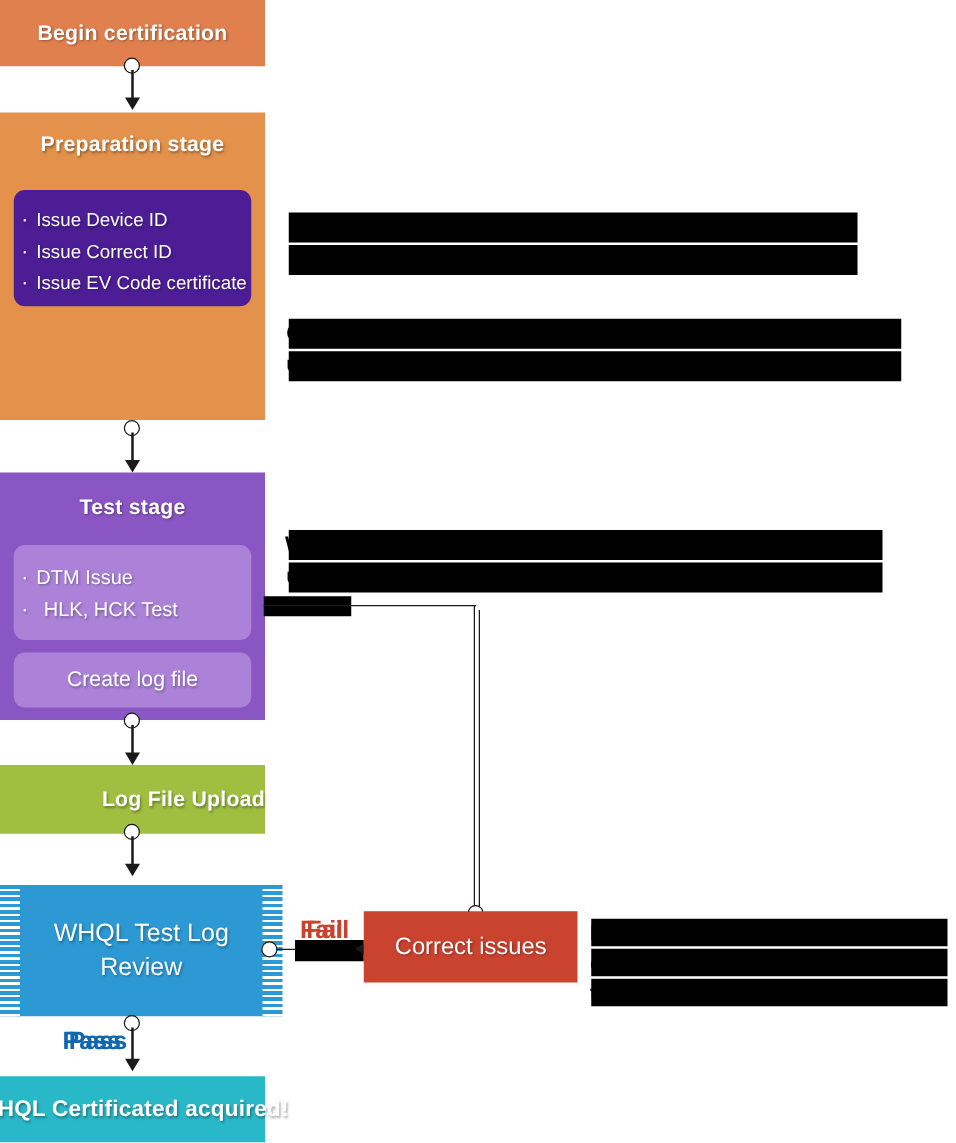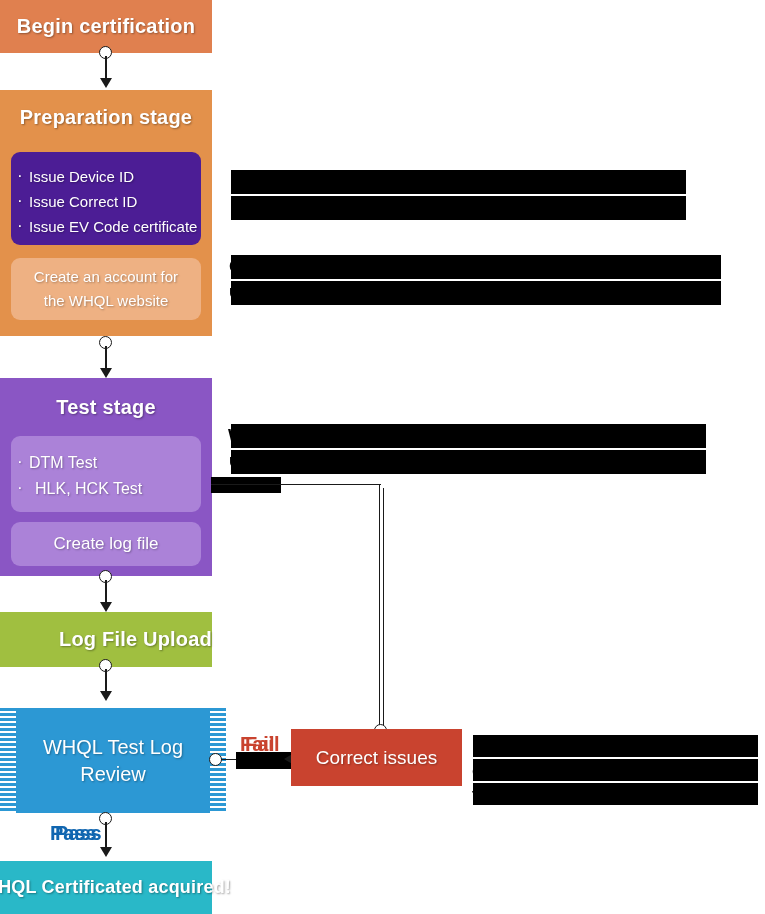--- a/index.html
+++ b/index.html
@@ -18,21 +18,21 @@
   
   .band {
     position: absolute;
     left: 0;
     width: 212px;
     box-sizing: border-box;
   }
 
   .band-title {
     color: #ffffff;
-    font-size: 20px;
+    font-size: 17px;
     font-weight: 600;
     text-align: center;
     letter-spacing: .2px;
     text-shadow: 1px 1px 2px rgba(0,0,0,.35);
     white-space: nowrap;
   }
 
   
   .card {
     position: absolute;
@@ -193,26 +193,20 @@
   <div class="band-title" style="padding-top:16px;">Preparation stage</div>
 
   <div class="card" style="left:11px; top:62px; width:190px; height:93px; background:#4c1d95; padding:12px 0 0 0;">
     <ul>
       <li>Issue Device ID</li>
       <li>Issue Correct ID</li>
       <li>Issue EV Code certificate</li>
     </ul>
   </div>
 
-  <div class="card" style="left:11px; top:168px; width:190px; height:62px; background:#eeb183; display:flex; align-items:center; justify-content:center;">
-    <div class="card-center">
-      <div>Create an account for</div>
-      <div>the WHQL website</div>
-    </div>
-  </div>
 </div>
 
 <div class="conn-dot" style="left:99px; top:336px;"></div>
 <div class="conn-line" style="left:105px; top:346px; width:1.6px; height:28px;"></div>
 <div class="arrow-down" style="left:100px; top:368px;"></div>
 
 <div class="redacted-lines" style="left:231px; top:170px; width:455px;">
   <div class="rline" style="height:24px; width:455px;"></div>
   <div class="rline" style="height:24px; width:455px;"></div>
 </div>
@@ -224,21 +218,21 @@
   <div class="rline" style="height:24px; width:490px;"></div>
 </div>
 <div class="peek" style="left:229px; top:258px;">C</div>
 <div class="peek" style="left:229px; top:283px;">u</div>
 
 <div class="band" style="top:378px; height:198px; background:#8a56c4;">
   <div class="band-title" style="padding-top:18px;">Test stage</div>
 
   <div class="card" style="left:11px; top:58px; width:190px; height:76px; background:#ab82d8; padding:14px 0 0 0;">
     <ul>
-      <li style="font-size:16px; line-height:26px;">DTM Test</li>
+      <li style="font-size:16px; line-height:26px;">DTM Issue</li>
       <li style="font-size:16px; line-height:26px;padding-left:24px;">HLK, HCK Test</li>
     </ul>
   </div>
 
   <div class="card" style="left:11px; top:144px; width:190px; height:44px; background:#ab82d8; display:flex; align-items:center; justify-content:center;">
     <div class="card-center" style="font-size:17px;">Create log file</div>
   </div>
 </div>
 
 <div class="redacted-lines" style="left:231px; top:424px; width:475px;">

